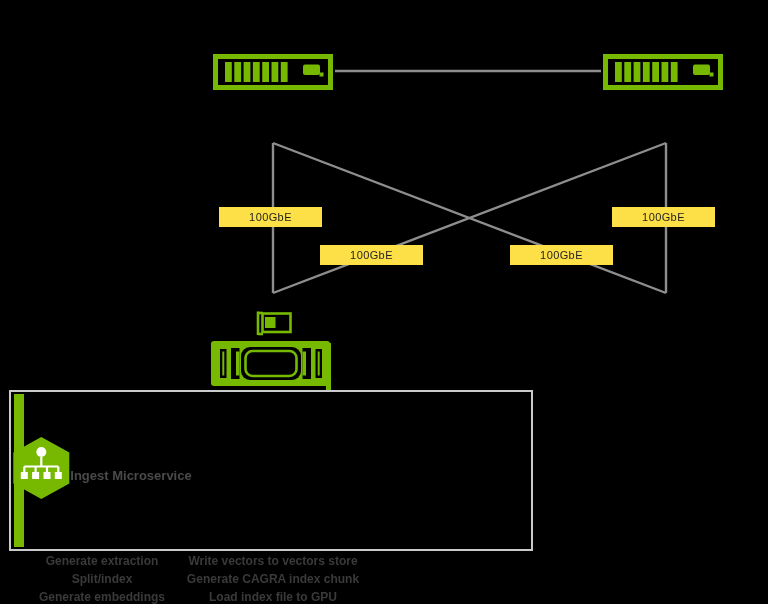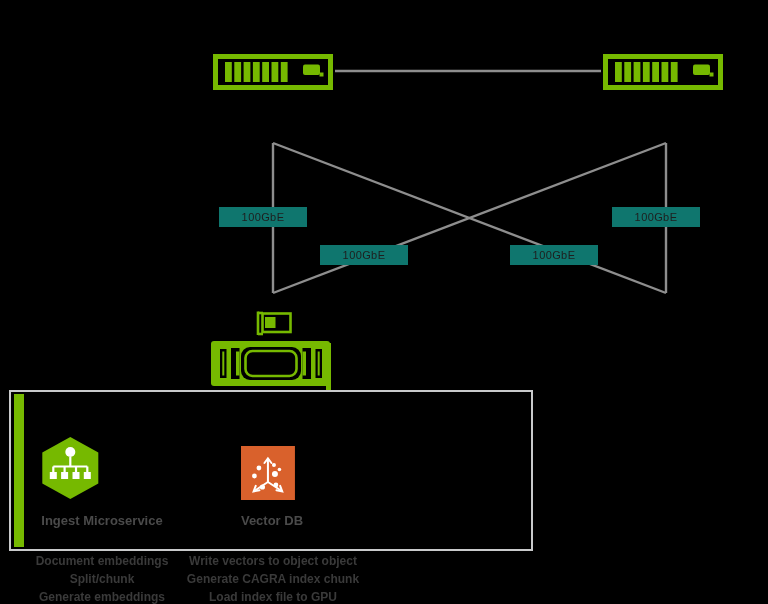--- a/index.html
+++ b/index.html
@@ -5,35 +5,35 @@
   html,body{margin:0;padding:0;background:#000;width:768px;height:604px;overflow:hidden;
     font-family:"Liberation Sans", sans-serif;}
   .canvas{position:relative;width:768px;height:604px;background:#000;}
   svg{display:block;}
   .lines-overlay{position:absolute;left:0;top:0;pointer-events:none;}
   
   .switch{position:absolute;width:120px;height:36px;}
   .sw-left{left:213px;top:54px;}
   .sw-right{left:603px;top:54px;}
   
-  .link-label{position:absolute;width:88px;height:20px;background:#0f766e;
+  .link-label{position:absolute;width:103px;height:20px;background:#fde047;
     color:#1e1e1e;font-size:11px;line-height:20px;text-align:center;letter-spacing:.4px;}
   .ll-left{left:219px;top:207px;}
   .ll-cleft{left:320px;top:245px;}
   .ll-cright{left:510px;top:245px;}
   .ll-right{left:612px;top:207px;}
   
   .nic{position:absolute;left:254px;top:309px;width:38px;height:29px;}
   .server{position:absolute;left:211px;top:341px;width:123px;height:49px;}
   
   .ms-box{position:absolute;left:9px;top:390px;width:524px;height:161px;
     border:2px solid #c9cacb;box-sizing:border-box;background:transparent;}
   .accent{position:absolute;left:3px;top:2px;bottom:2px;width:10px;background:#76b900;}
   .service{position:absolute;top:45px;transform:translateX(-50%);
-    display:flex;flex-direction:column;}
+    display:flex;flex-direction:row;align-items:center;}
   .s0{left:91px;} .s1{left:261px;} .s2{left:433px;}
   .icon-wrap{height:63px;display:flex;align-items:flex-end;}
   .service-label{margin-top:13px;font-size:13px;font-weight:bold;color:#4a4a4a;
     white-space:nowrap;text-align:center;}
   
   .caption{position:absolute;transform:translateX(-50%);text-align:center;
     font-size:12px;font-weight:bold;color:#3a3a3a;line-height:18px;white-space:nowrap;}
   .cap-left{left:102px;top:552px;}
   .cap-right{left:273px;top:552px;}
 </style>
@@ -180,35 +180,27 @@
 
     <div class="service s0">
       <div class="icon-wrap">
         <svg width="58" height="64">
             <use href="#sym-hex"></use>
           </svg>
       </div>
       <div class="service-label">Ingest Microservice</div>
     </div>
 
-    <div class="service s1">
-      <div class="icon-wrap">
-        <svg width="54" height="54">
-            <use href="#sym-vector"></use>
-          </svg>
-      </div>
-      <div class="service-label">Vector DB</div>
-    </div>
 
   </div>
 
   <div class="caption cap-left">
-    <div>Document embeddings</div>
-    <div>Split/chunk</div>
+    <div>Generate extraction</div>
+    <div>Split/index</div>
     <div>Generate embeddings</div>
   </div>
   <div class="caption cap-right">
-    <div>Write vectors to object object</div>
+    <div>Write vectors to vectors store</div>
     <div>Generate CAGRA index chunk</div>
     <div>Load index file to GPU</div>
   </div>
 
 </div>
 
 </body></html>

